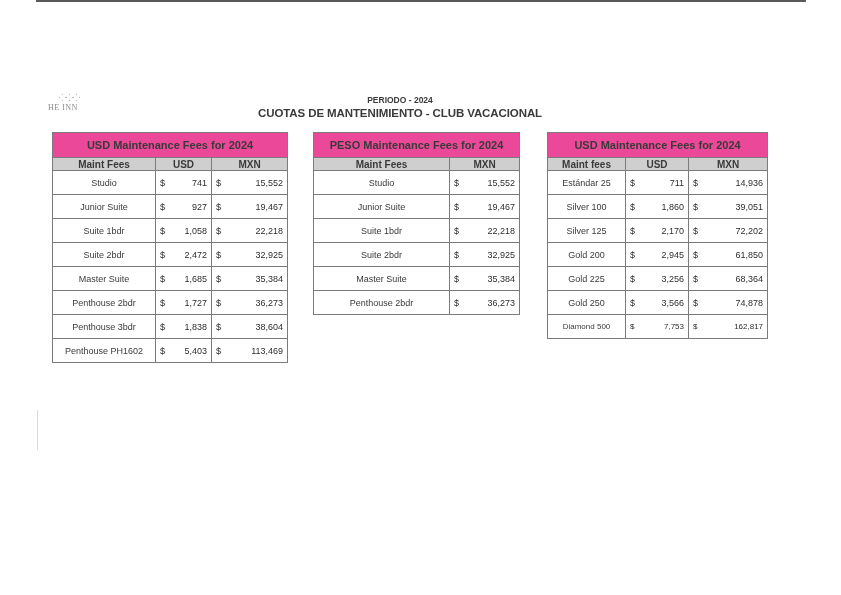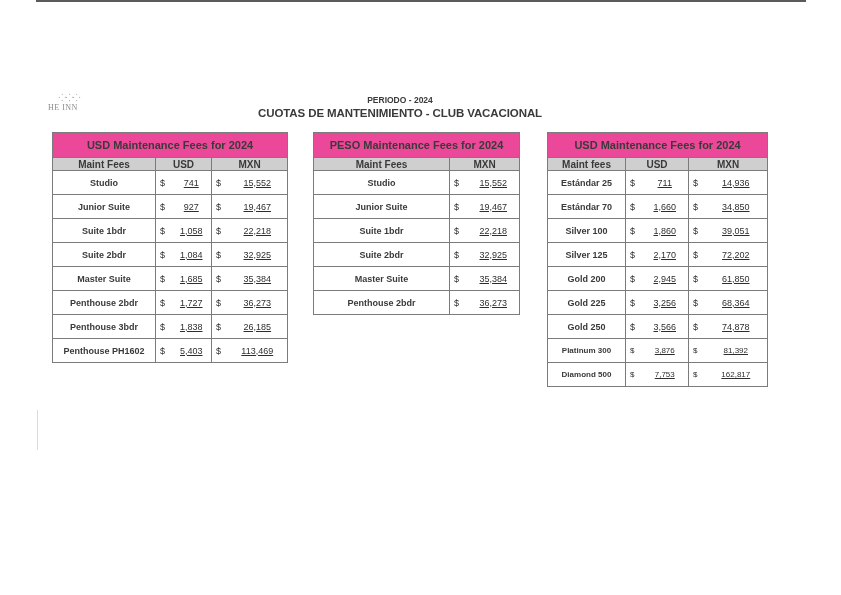--- a/index.html
+++ b/index.html
@@ -91,32 +91,31 @@
     table.fees th.colhead {
       background: #cfcfcf;
       font-size: 10px;
       font-weight: bold;
       height: 12px;
       text-align: center;
       color: #3a3a3a;
     }
     table.fees td.label {
       text-align: center;
-      font-weight: bold;
+      font-weight: normal;
       color: #3a3a3a;
     }
     table.fees td.cur {
       text-align: left;
       border-right: none;
       padding-right: 0;
     }
     table.fees td.val {
-      text-align: center;
+      text-align: right;
       border-left: none;
-      text-decoration: underline;
     }
     table.fees td.small {
       font-size: 8px;
     }
 
     #table-usd-units { left: 52px; top: 132px; width: 235px; }
     #table-peso-units { left: 313px; top: 132px; width: 206px; }
     #table-usd-points { left: 547px; top: 132px; width: 220px; }
 
     .stray {
@@ -176,21 +175,21 @@
       <tr>
         <td class="label">Suite 1bdr</td>
         <td class="cur">$</td>
         <td class="val">1,058</td>
         <td class="cur">$</td>
         <td class="val">22,218</td>
       </tr>
       <tr>
         <td class="label">Suite 2bdr</td>
         <td class="cur">$</td>
-        <td class="val">1,084</td>
+        <td class="val">2,472</td>
         <td class="cur">$</td>
         <td class="val">32,925</td>
       </tr>
       <tr>
         <td class="label">Master Suite</td>
         <td class="cur">$</td>
         <td class="val">1,685</td>
         <td class="cur">$</td>
         <td class="val">35,384</td>
       </tr>
@@ -199,21 +198,21 @@
         <td class="cur">$</td>
         <td class="val">1,727</td>
         <td class="cur">$</td>
         <td class="val">36,273</td>
       </tr>
       <tr>
         <td class="label">Penthouse 3bdr</td>
         <td class="cur">$</td>
         <td class="val">1,838</td>
         <td class="cur">$</td>
-        <td class="val">26,185</td>
+        <td class="val">38,604</td>
       </tr>
       <tr>
         <td class="label">Penthouse PH1602</td>
         <td class="cur">$</td>
         <td class="val">5,403</td>
         <td class="cur">$</td>
         <td class="val">113,469</td>
       </tr>
     </tbody>
 </table>
@@ -287,27 +286,20 @@
   </thead>
   <tbody id="tbody-usd-points">
       <tr>
         <td class="label">Estándar 25</td>
         <td class="cur">$</td>
         <td class="val">711</td>
         <td class="cur">$</td>
         <td class="val">14,936</td>
       </tr>
       <tr>
-        <td class="label">Estándar 70</td>
-        <td class="cur">$</td>
-        <td class="val">1,660</td>
-        <td class="cur">$</td>
-        <td class="val">34,850</td>
-      </tr>
-      <tr>
         <td class="label">Silver 100</td>
         <td class="cur">$</td>
         <td class="val">1,860</td>
         <td class="cur">$</td>
         <td class="val">39,051</td>
       </tr>
       <tr>
         <td class="label">Silver 125</td>
         <td class="cur">$</td>
         <td class="val">2,170</td>
@@ -327,27 +319,20 @@
         <td class="val">3,256</td>
         <td class="cur">$</td>
         <td class="val">68,364</td>
       </tr>
       <tr>
         <td class="label">Gold 250</td>
         <td class="cur">$</td>
         <td class="val">3,566</td>
         <td class="cur">$</td>
         <td class="val">74,878</td>
-      </tr>
-      <tr>
-        <td class="label small">Platinum 300</td>
-        <td class="cur small">$</td>
-        <td class="val small">3,876</td>
-        <td class="cur small">$</td>
-        <td class="val small">81,392</td>
       </tr>
       <tr>
         <td class="label small">Diamond 500</td>
         <td class="cur small">$</td>
         <td class="val small">7,753</td>
         <td class="cur small">$</td>
         <td class="val small">162,817</td>
       </tr>
     </tbody>
 </table>

